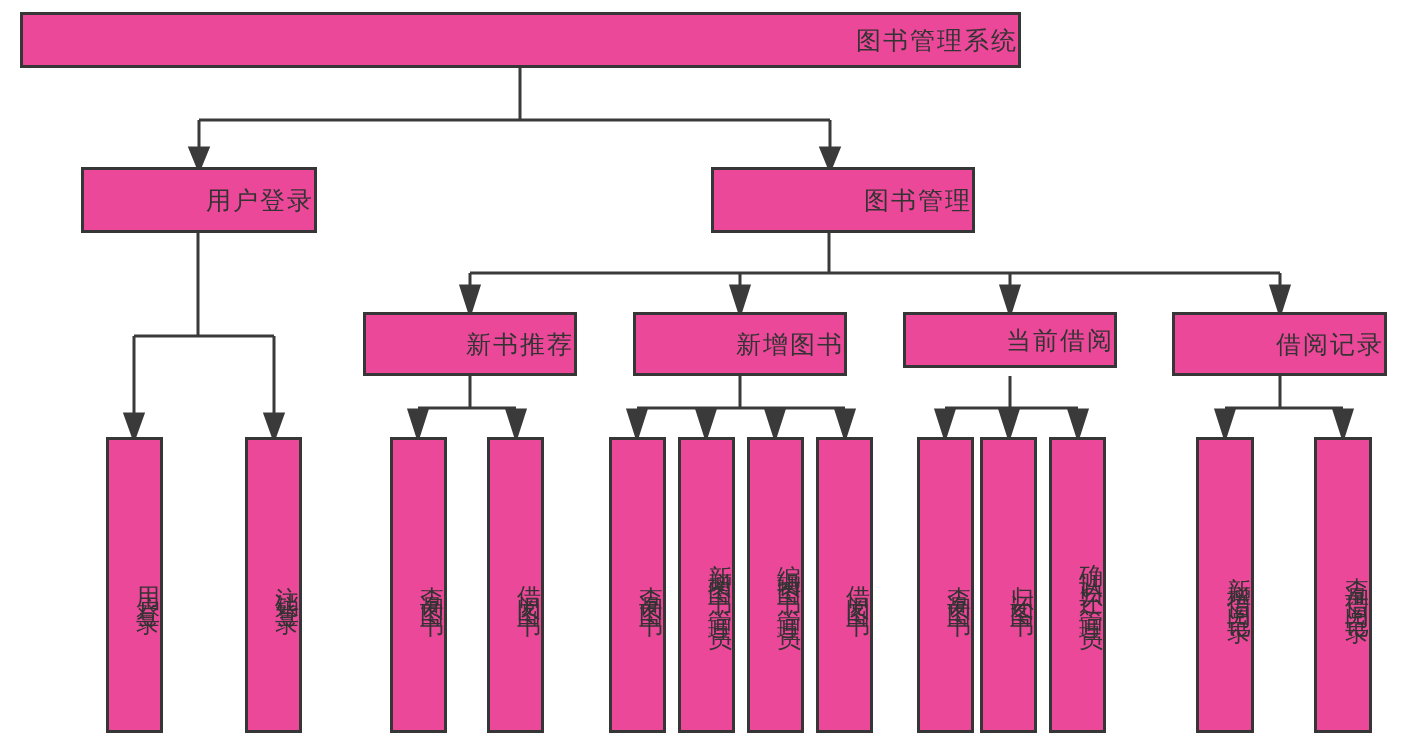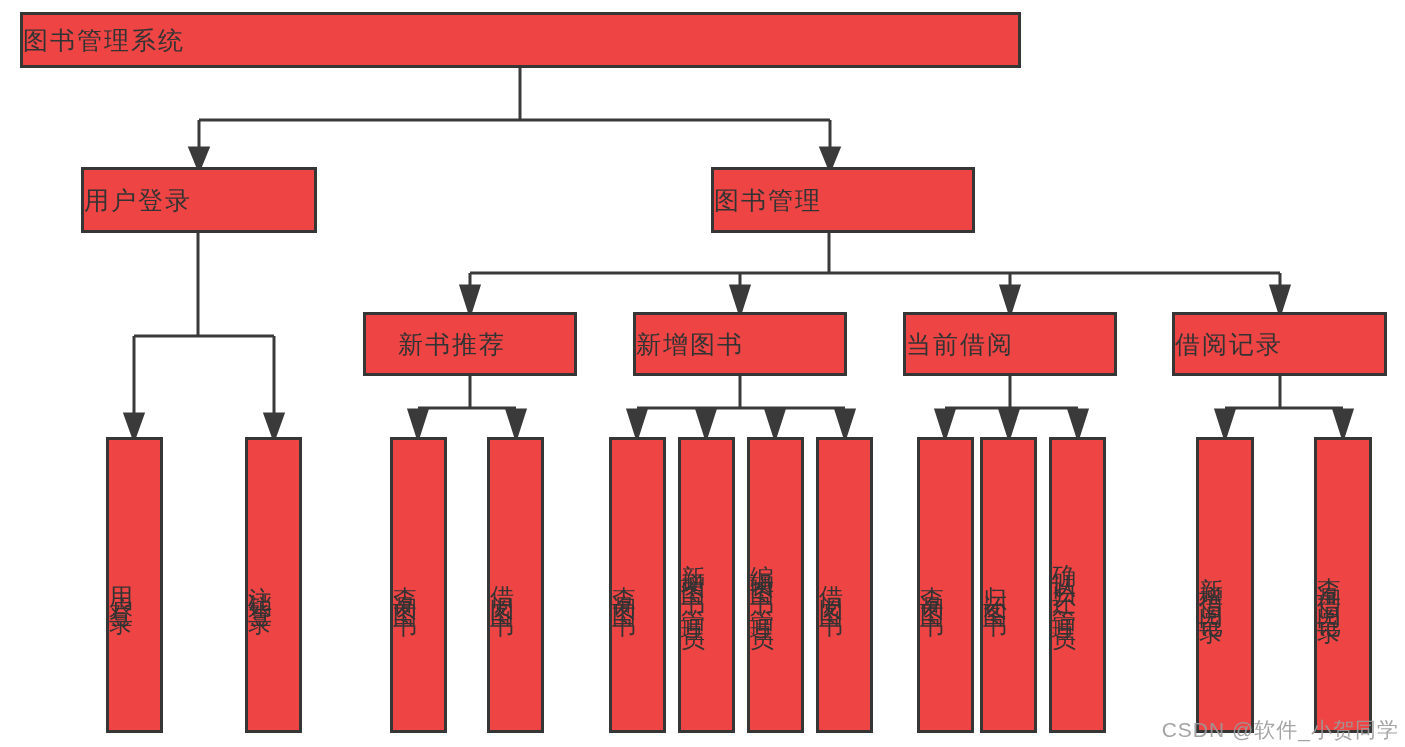--- a/index.html
+++ b/index.html
@@ -19,24 +19,24 @@
   svg.connectors {
     position: absolute;
     left: 0;
     top: 0;
     z-index: 1;
   }
   .node {
     position: absolute;
     box-sizing: border-box;
     border: 3px solid #363636;
-    background: #ef4444;
+    background: #ec4899;
     display: flex;
     align-items: center;
-    justify-content: flex-start;
+    justify-content: flex-end;
     z-index: 2;
   }
   .node .label {
     font-size: 25px;
     letter-spacing: 2px;
     color: #333333;
     white-space: nowrap;
     line-height: 1;
   }
   .leaf .label {
@@ -48,21 +48,21 @@
     white-space: nowrap;
   }
   
   .n-root   { left: 20px;   top: 12px;  width: 1001px; height: 56px; }
   
   .n-l1a    { left: 81px;   top: 167px; width: 236px;  height: 66px; }
   .n-l1b    { left: 711px;  top: 167px; width: 264px;  height: 66px; }
   
   .n-m0     { left: 363px;  top: 312px; width: 214px;  height: 64px; padding-left: 32px; }
   .n-m1     { left: 633px;  top: 312px; width: 214px;  height: 64px; }
-  .n-m2     { left: 903px;  top: 312px; width: 214px;  height: 64px; }
+  .n-m2     { left: 903px;  top: 312px; width: 214px;  height: 56px; }
   .n-m3     { left: 1172px; top: 312px; width: 215px;  height: 64px; }
   
   .leaf     { top: 437px; height: 296px; width: 57px; }
   .lf-1  { left: 106px; }
   .lf-2  { left: 245px; }
   .lf-3  { left: 390px; }
   .lf-4  { left: 487px; }
   .lf-5  { left: 609px; }
   .lf-6  { left: 678px; }
   .lf-7  { left: 747px; }
@@ -203,15 +203,14 @@
     <span class="label">确认归还（管理员）</span>
   </div>
 
   <div class="node leaf lf-12">
     <span class="label">新增借阅记录</span>
   </div>
   <div class="node leaf lf-13">
     <span class="label">查询借阅记录</span>
   </div>
 
-  <div class="watermark">CSDN @软件_小贺同学</div>
 
 </div>
 
 </body></html>

